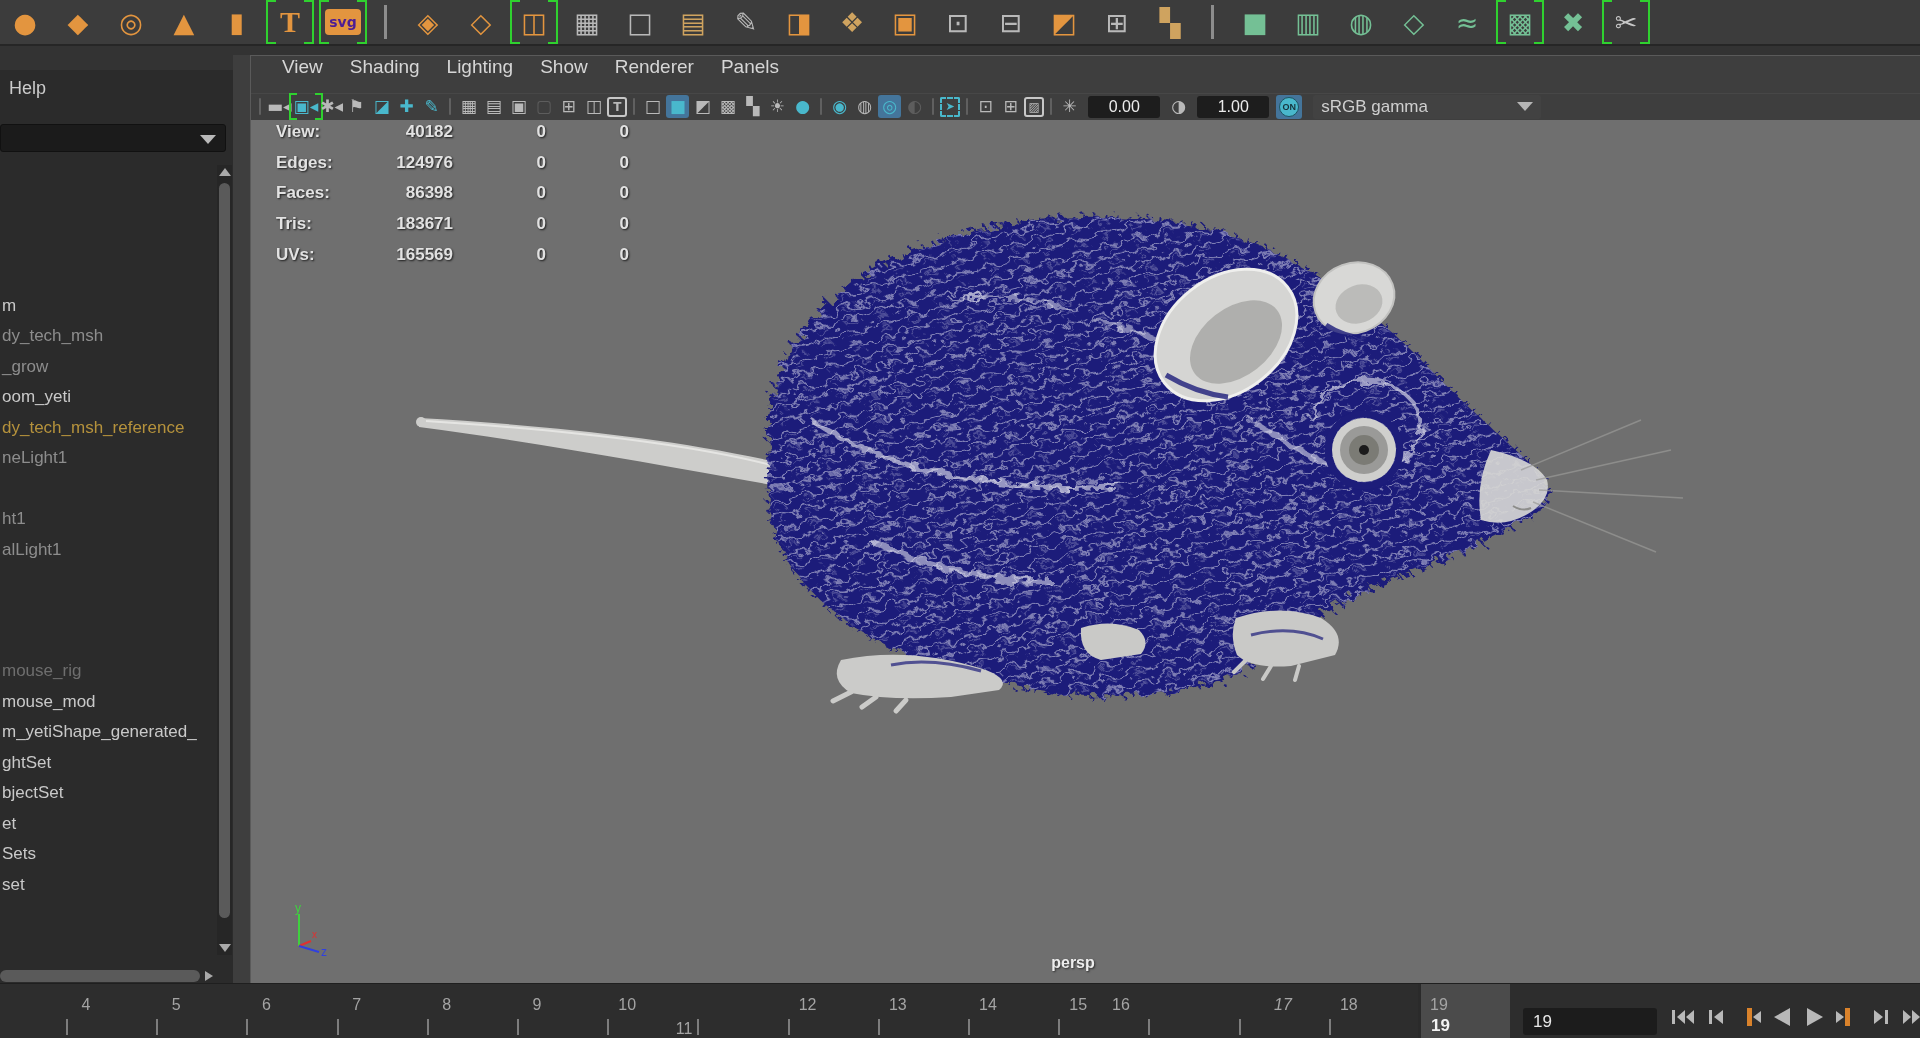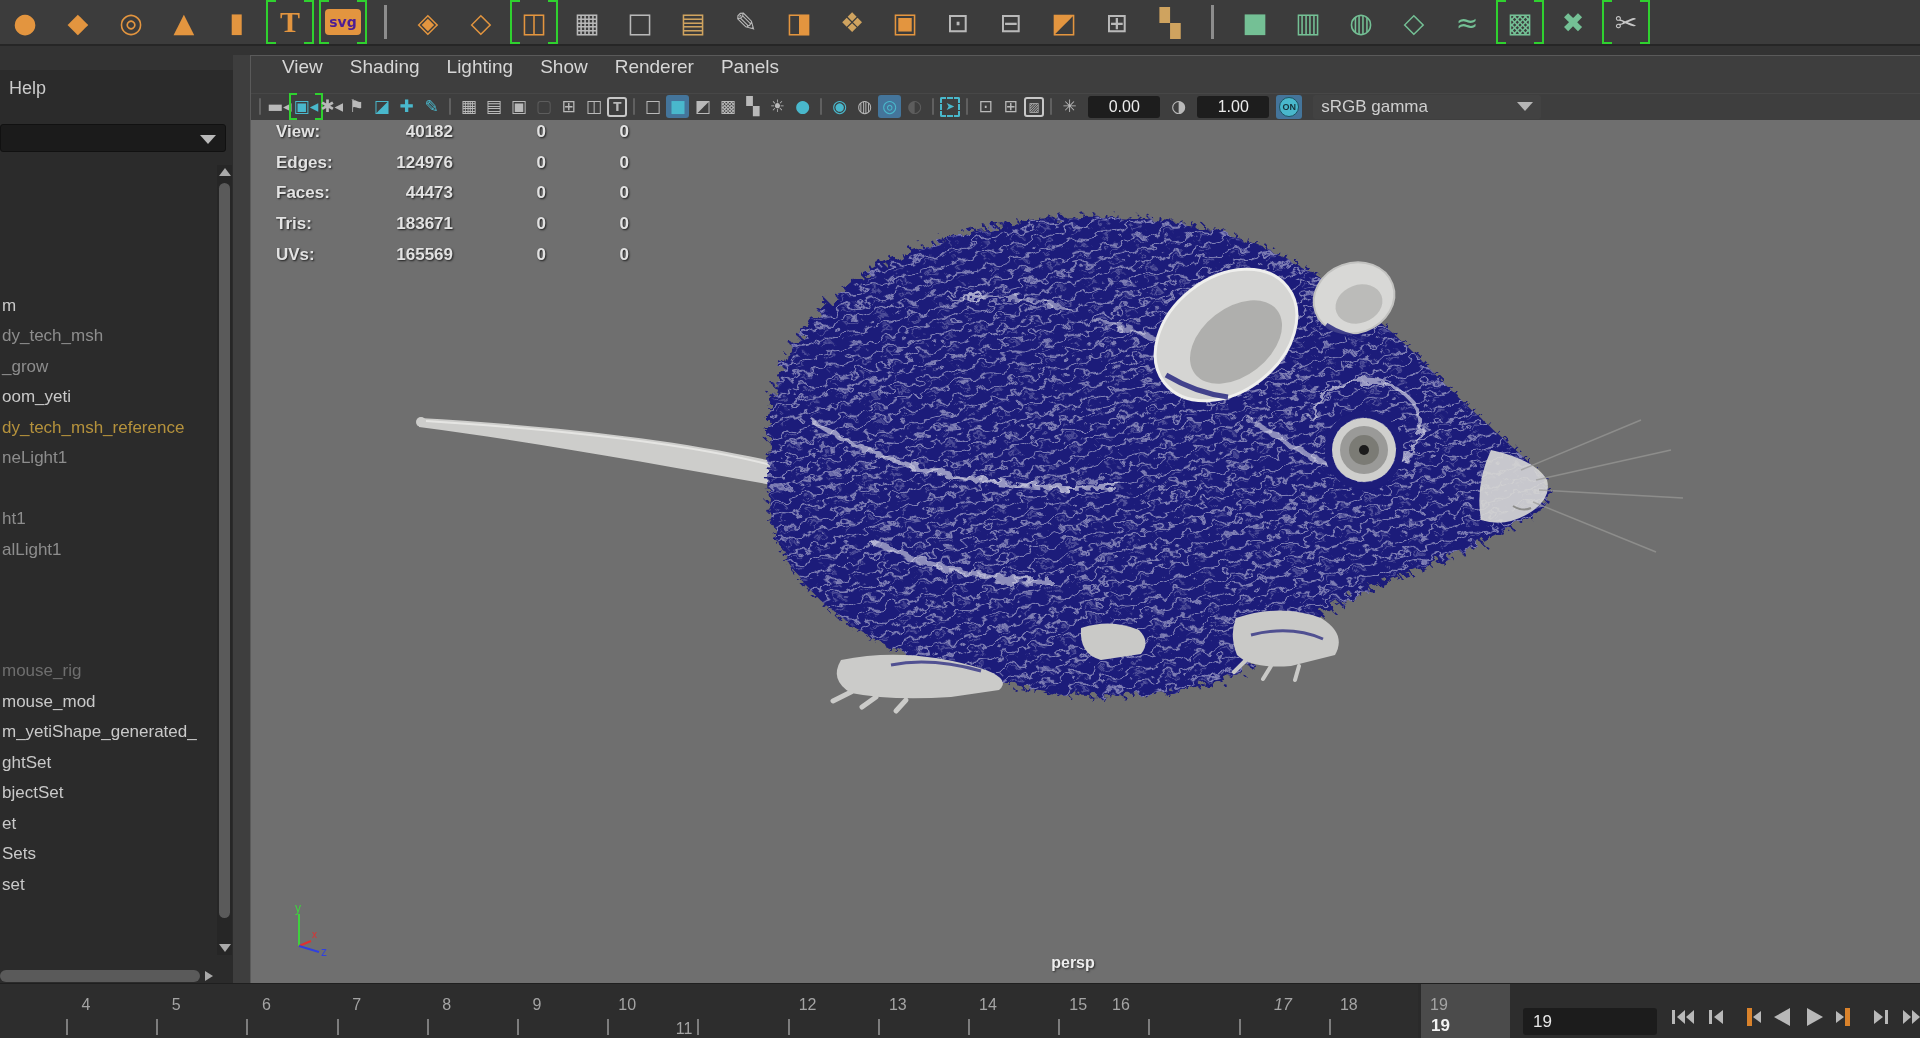--- a/index.html
+++ b/index.html
@@ -455,21 +455,21 @@
             <span class="hud-v hud-v3">0</span>
           </div>
           <div class="hud-row">
             <span class="hud-label">Edges:</span>
             <span class="hud-v hud-v1">124976</span>
             <span class="hud-v hud-v2">0</span>
             <span class="hud-v hud-v3">0</span>
           </div>
           <div class="hud-row">
             <span class="hud-label">Faces:</span>
-            <span class="hud-v hud-v1">44473</span>
+            <span class="hud-v hud-v1">86398</span>
             <span class="hud-v hud-v2">0</span>
             <span class="hud-v hud-v3">0</span>
           </div>
           <div class="hud-row">
             <span class="hud-label">Tris:</span>
             <span class="hud-v hud-v1">183671</span>
             <span class="hud-v hud-v2">0</span>
             <span class="hud-v hud-v3">0</span>
           </div>
           <div class="hud-row">

